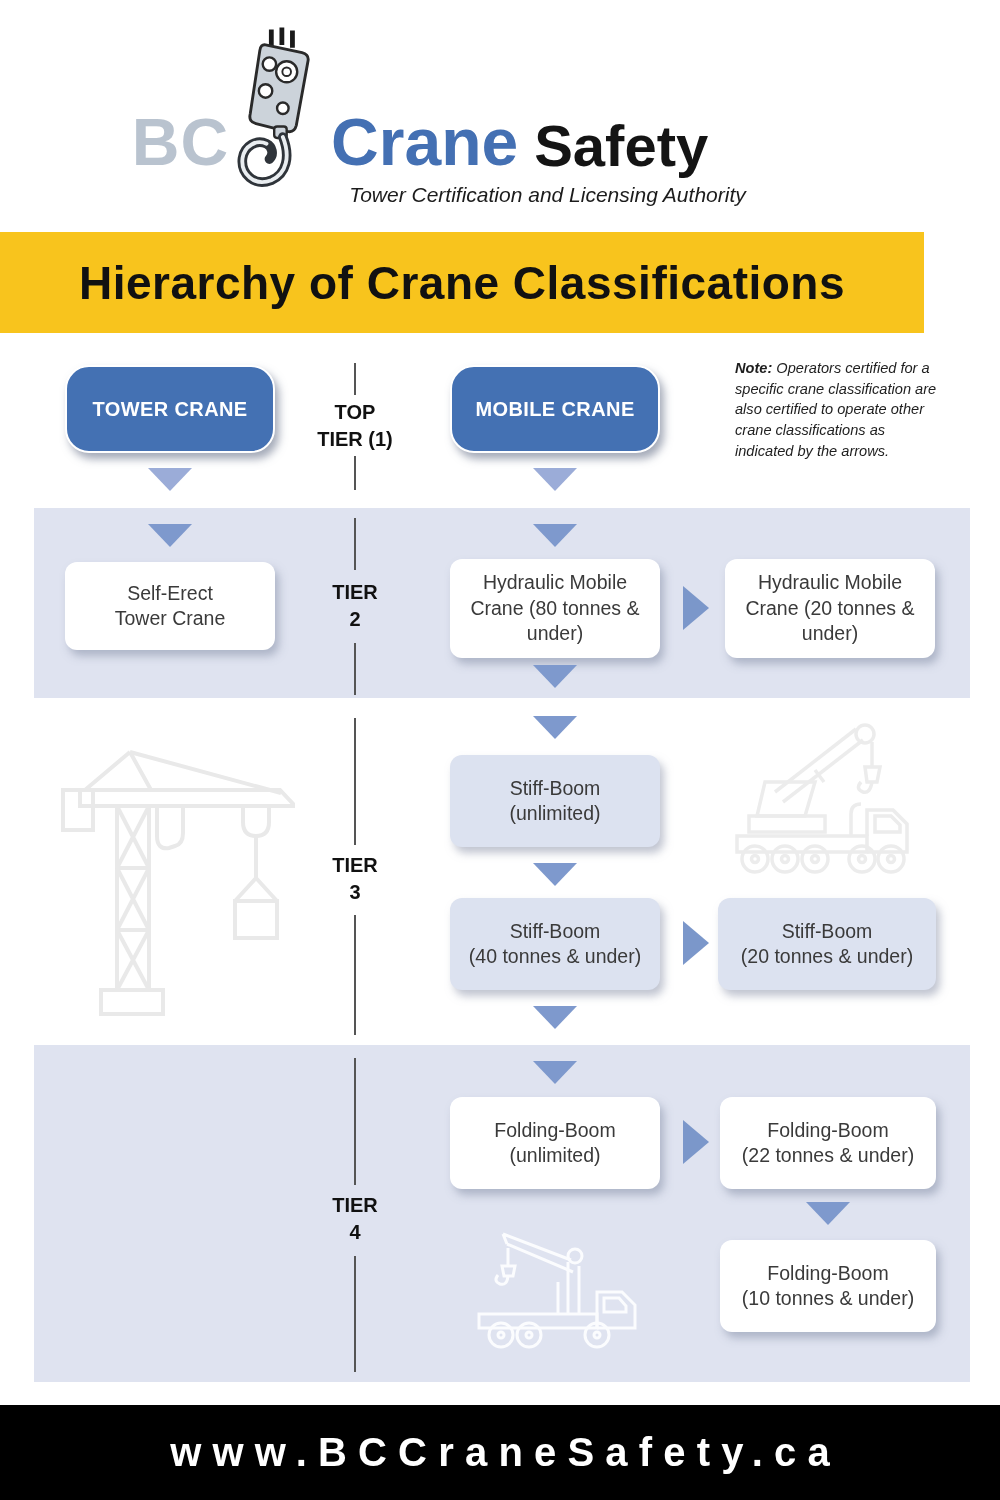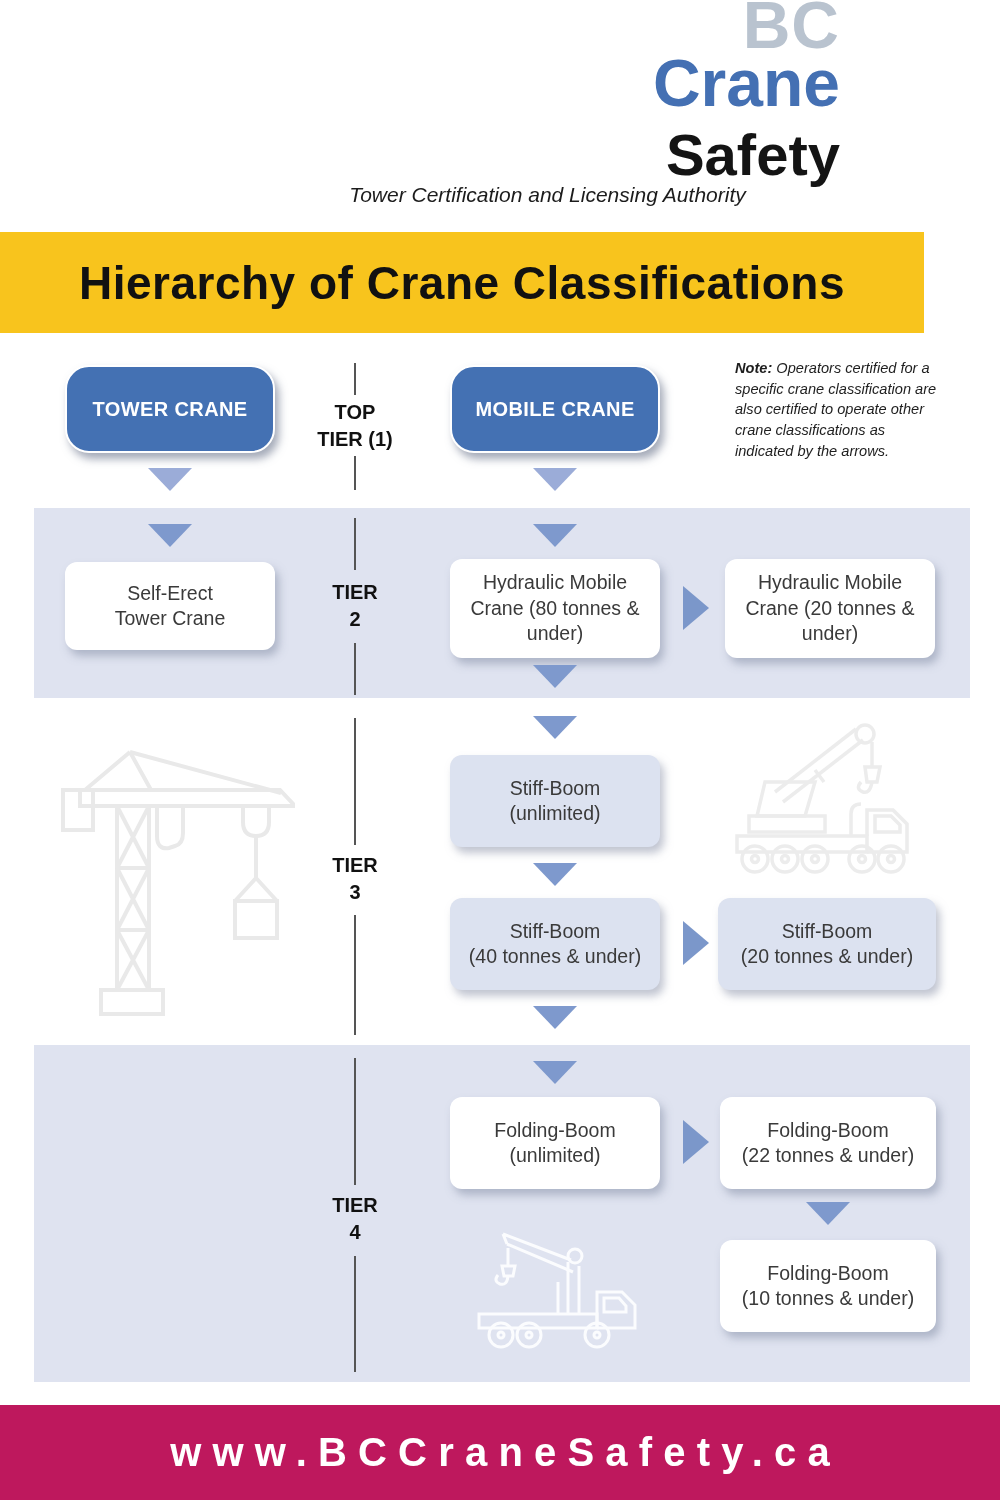--- a/index.html
+++ b/index.html
@@ -1,21 +1,21 @@
 <!DOCTYPE html>
 <html><head>
 <meta charset="utf-8">
 <style>
   html,body{margin:0;padding:0;}
   body{font-family:"Liberation Sans", sans-serif; background:#ffffff;}
   .page{position:relative;width:1000px;height:1500px;background:#ffffff;overflow:hidden;}
 
   
   .logo-row{position:absolute;top:0;left:0;width:840px;height:185px;
-    display:flex;align-items:flex-end;justify-content:center;flex-direction:column;}
+    display:flex;align-items:flex-end;justify-content:center;}
   .logo-bc{font-size:66px;font-weight:bold;color:#b9c3cf;letter-spacing:1px;line-height:1;padding-bottom:10px;}
   .logo-hook{width:96px;height:178px;margin:0 4px -18px 2px;}
   .logo-crane{font-size:66px;font-weight:bold;color:#4470b3;line-height:1;padding-bottom:10px;}
   .logo-safety{font-size:58px;font-weight:bold;color:#141414;line-height:1;padding-bottom:10px;margin-left:16px;}
   .tagline{position:absolute;top:183px;left:0;width:1000px;text-align:center;padding-left:95px;box-sizing:border-box;
     font-style:italic;font-size:21px;color:#1c1c1c;font-weight:500;}
 
   
   .title-band{position:absolute;top:232px;left:0;width:924px;height:101px;background:#f8c41d;
     display:flex;align-items:center;justify-content:center;}
@@ -54,21 +54,21 @@
 
   
   .note{position:absolute;left:735px;top:358px;width:208px;
     font-size:14.6px;line-height:1.42;color:#1e1e1e;font-style:italic;}
   .note b{font-style:italic;}
 
   
   .illus{position:absolute;}
 
   
-  .footer{position:absolute;top:1405px;left:0;width:1000px;height:95px;background:#be185d;
+  .footer{position:absolute;top:1405px;left:0;width:1000px;height:95px;background:#000000;
     display:flex;align-items:center;justify-content:center;}
   .footer span{color:#ffffff;font-size:40px;font-weight:bold;letter-spacing:0.28em;text-indent:0.28em;}
 </style>
 </head>
 <body>
 
 <div class="page">
 
   <div class="logo-row">
     <span class="logo-bc">BC</span>

